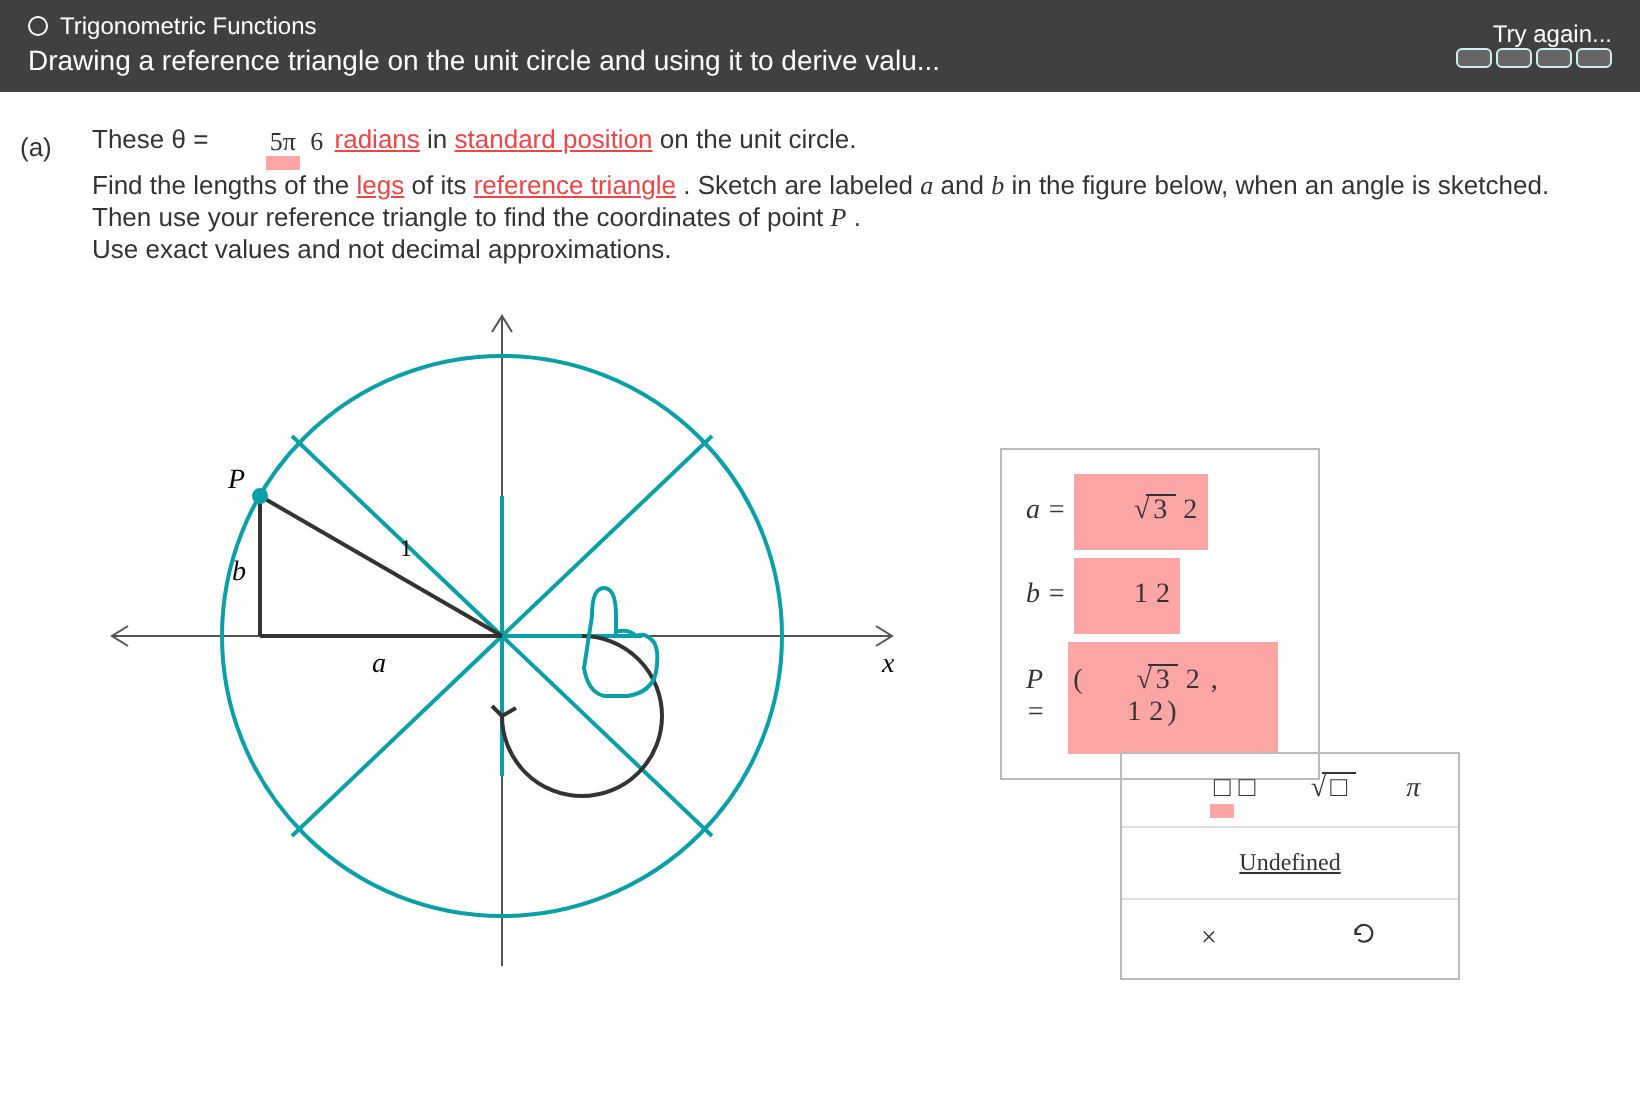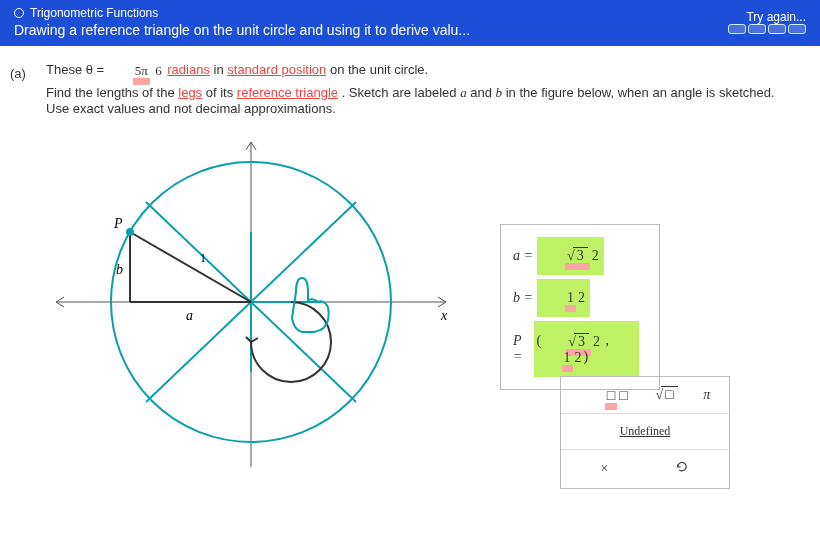--- a/index.html
+++ b/index.html
@@ -1,36 +1,36 @@
 <!DOCTYPE html>
 <html><head>
 <meta charset="utf-8">
 <style>
 * { box-sizing: border-box; margin: 0; padding: 0; }
 body { font-family: Arial, sans-serif; font-size: 13px; color: #333; background:#e8eef0; width:820px; height:552px; overflow:hidden; }
-.header { background:#1d4ed8; color:#fff; padding:6px 14px 8px; position:relative; }
+.header { background:#404040; color:#fff; padding:6px 14px 8px; position:relative; }
 .header .breadcrumb { font-size:12px; margin-bottom:2px; display:flex; align-items:center; gap:6px;}
 .header .topic { font-size:14px; }
 .radio { width:10px; height:10px; border:1.5px solid #fff; border-radius:50%; display:inline-block; }
 .try { position:absolute; right:14px; top:10px; font-size:12px; }
 .pager { position:absolute; right:14px; top:24px; display:flex; gap:2px; }
 .pager div { width:18px; height:10px; border:1px solid #cfeff0; border-radius:3px; background:#fff3; }
 .content { background:#fff; padding:16px 18px 0; height:calc(100% - 46px); position:relative;}
 .qlabel { position:absolute; left:10px; top:20px; }
 .problem { margin-left:28px; }
 .line1 { margin-bottom:8px; }
 .fraction { display:inline-block; text-align:center; vertical-align:middle; font-family:'Times New Roman',serif; line-height:1; }
 .fraction .n { border-bottom:7px solid #fca5a5; padding:0 2px;margin-left:25px; }
 .fraction .d { padding:0 2px; }
 .underline { text-decoration:underline; color:#ef4444; }
 .italic { font-style:italic; font-family:'Times New Roman',serif; }
 .svgwrap { margin:16px 0 0 28px; }
 .answers { position:absolute; left:500px; top:178px; border:1px solid #bbb; padding:8px 20px 8px 12px; width:160px; }
 .ansrow { margin:4px 0; display:flex; align-items:center; gap:4px; font-family:'Times New Roman',serif; font-size:14px;}
-.hl { background:#bef264; padding:12px 3px; display:inline-block;}
+.hl { background:#fca5a5; padding:12px 3px; display:inline-block;}
 .panel { position:absolute; left:560px; top:330px; border:1px solid #bbb; width:170px; }
 .prow { display:flex; justify-content:space-around; align-items:center; padding:10px 6px; }
 .prow.b { border-top:1px solid #ddd; }
 .btn { font-family:'Times New Roman',serif; font-size:14px;}
 .sqrt::before { content:"√"; }
 .sqrtbox { border-top:1px solid #333; padding:0 4px; margin-left:-2px;}
 .small { font-size:12px;text-decoration:underline; }
 .undo { width:14px; height:14px; display:inline-block; }
 </style>
 </head>
@@ -69,20 +69,25 @@
     <div>
       <span>Find the lengths of the </span>
       <span class="underline">legs</span>
       <span> of its </span>
       <span class="underline">reference triangle</span>
       <span>. Sketch are labeled </span>
       <span class="italic">a</span>
       <span> and </span>
       <span class="italic">b</span>
       <span> in the figure below, when an angle is sketched.</span>
+    </div>
+    <div>
+      <span>Then use your reference triangle to find the coordinates of point </span>
+      <span class="italic">P</span>
+      <span>.</span>
     </div>
     <div>Use exact values and not decimal approximations.</div>
   </div>
 
   <div class="svgwrap">
     <svg width="410" height="340" viewBox="0 0 410 340">
       <g stroke="#555" stroke-width="1" fill="none">
         <line x1="10" y1="170" x2="400" y2="170"></line>
         <polyline points="392,165 400,170 392,175"></polyline>
         <polyline points="18,165 10,170 18,175"></polyline>

